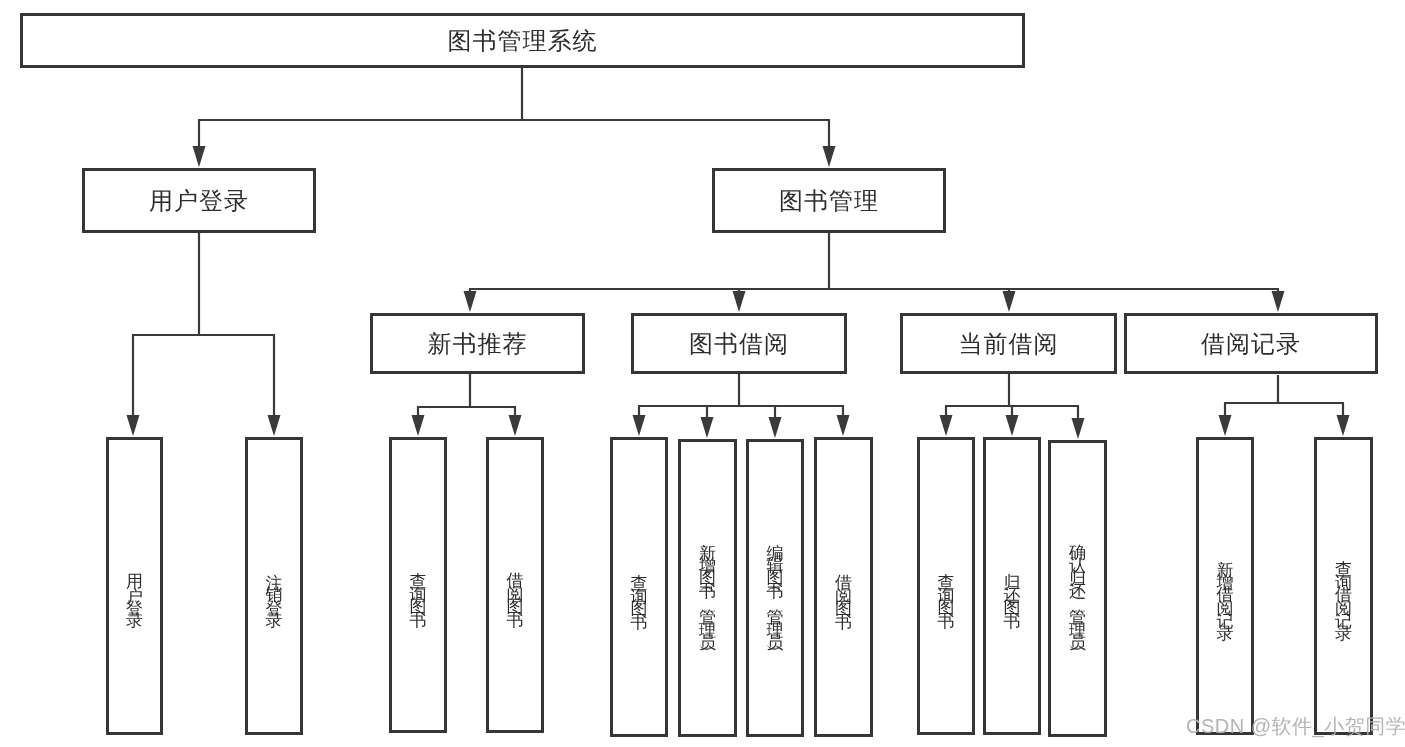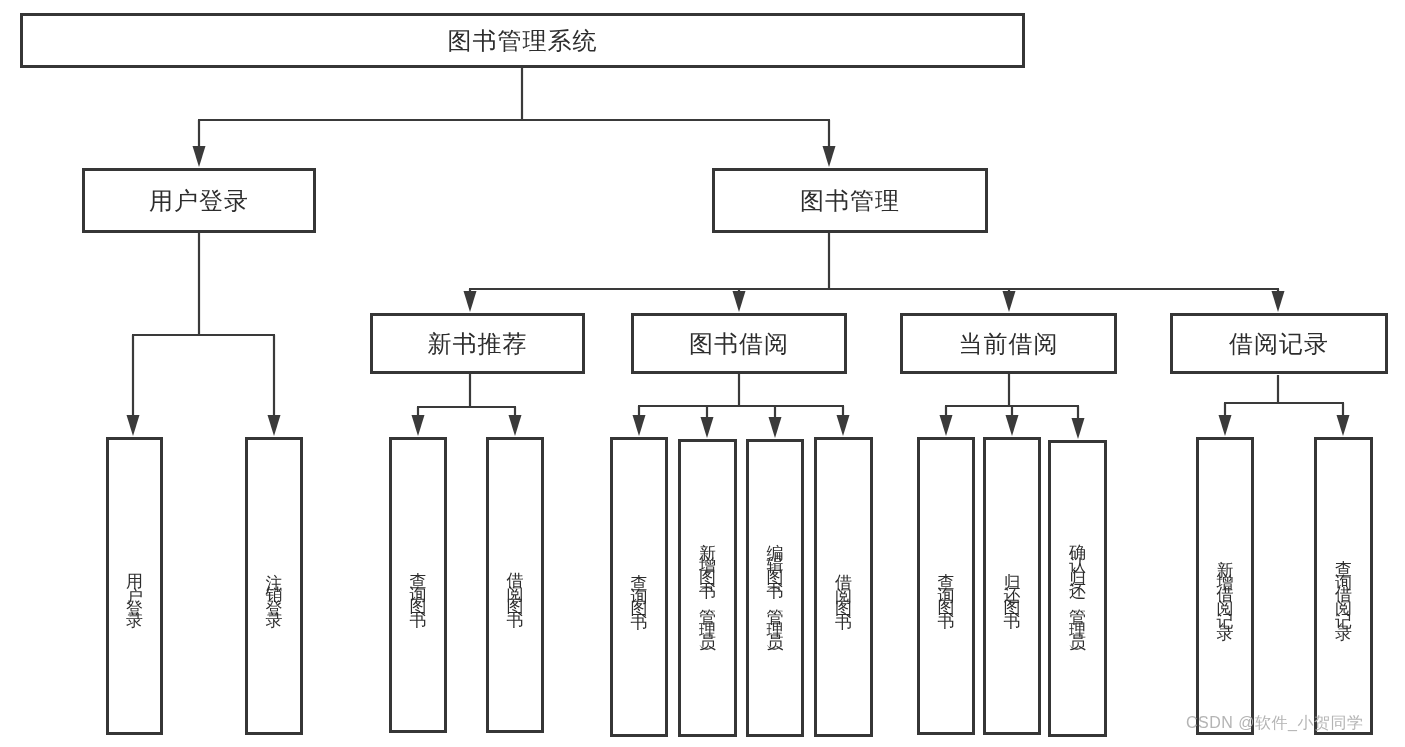--- a/index.html
+++ b/index.html
@@ -16,21 +16,21 @@
   .vnode{
     position:absolute;box-sizing:border-box;border:3px solid #363636;background:#ffffff;
     display:flex;align-items:center;justify-content:center;z-index:2;
   }
   .vnode span{
     writing-mode:vertical-rl;text-orientation:mixed;white-space:nowrap;
     font-size:17px;letter-spacing:13px;color:#2d2d2d;
   }
   .watermark{
     position:absolute;left:1186px;top:713px;z-index:5;
-    font-size:16px;color:rgba(176,176,176,0.95);letter-spacing:0.5px;white-space:nowrap;
+    font-size:20px;color:rgba(176,176,176,0.95);letter-spacing:0.5px;white-space:nowrap;
   }
 </style>
 </head>
 <body>
 
 <div class="stage">
 
   <svg class="wires" width="1405" height="747">
       <line x1="522" y1="68" x2="522" y2="121" stroke="#3a3a3a" stroke-width="2.2"></line>
       <line x1="198" y1="120" x2="830" y2="120" stroke="#3a3a3a" stroke-width="2.2"></line>
@@ -82,26 +82,26 @@
       <polygon points="1071.5,418 1084.5,418 1078,439" fill="#3a3a3a"></polygon>
       <line x1="1225" y1="403" x2="1225" y2="424" stroke="#3a3a3a" stroke-width="2.2"></line>
       <polygon points="1218.5,415 1231.5,415 1225,436" fill="#3a3a3a"></polygon>
       <line x1="1343" y1="403" x2="1343" y2="424" stroke="#3a3a3a" stroke-width="2.2"></line>
       <polygon points="1336.5,415 1349.5,415 1343,436" fill="#3a3a3a"></polygon>
     </svg>
 
   <div class="hnode" style="left:20px;top:13px;width:1005px;height:55px;">图书管理系统</div>
 
   <div class="hnode" style="left:82px;top:168px;width:234px;height:65px;">用户登录</div>
-  <div class="hnode" style="left:712px;top:168px;width:276px;height:65px;">图书管理</div>
+  <div class="hnode" style="left:712px;top:168px;width:234px;height:65px;">图书管理</div>
 
   <div class="hnode" style="left:362px;top:313px;width:215px;height:61px;margin-left:8px;">新书推荐</div>
   <div class="hnode" style="left:900px;top:313px;width:217px;height:61px;">当前借阅</div>
   <div class="hnode" style="left:631px;top:313px;width:216px;height:61px;">图书借阅</div>
-  <div class="hnode" style="left:1170px;top:313px;width:218px;height:61px;">借阅记录</div>
+  <div class="hnode" style="left:1124px;top:313px;width:254px;height:61px;">借阅记录</div>
 
   <div class="vnode" style="left:106px;top:437px;width:57px;height:298px;">
     <span>用户登录</span>
   </div>
   <div class="vnode" style="left:245px;top:437px;width:58px;height:298px;">
     <span>注销登录</span>
   </div>
 
   <div class="vnode" style="left:389px;top:437px;width:58px;height:296px;">
     <span>查询图书</span>

